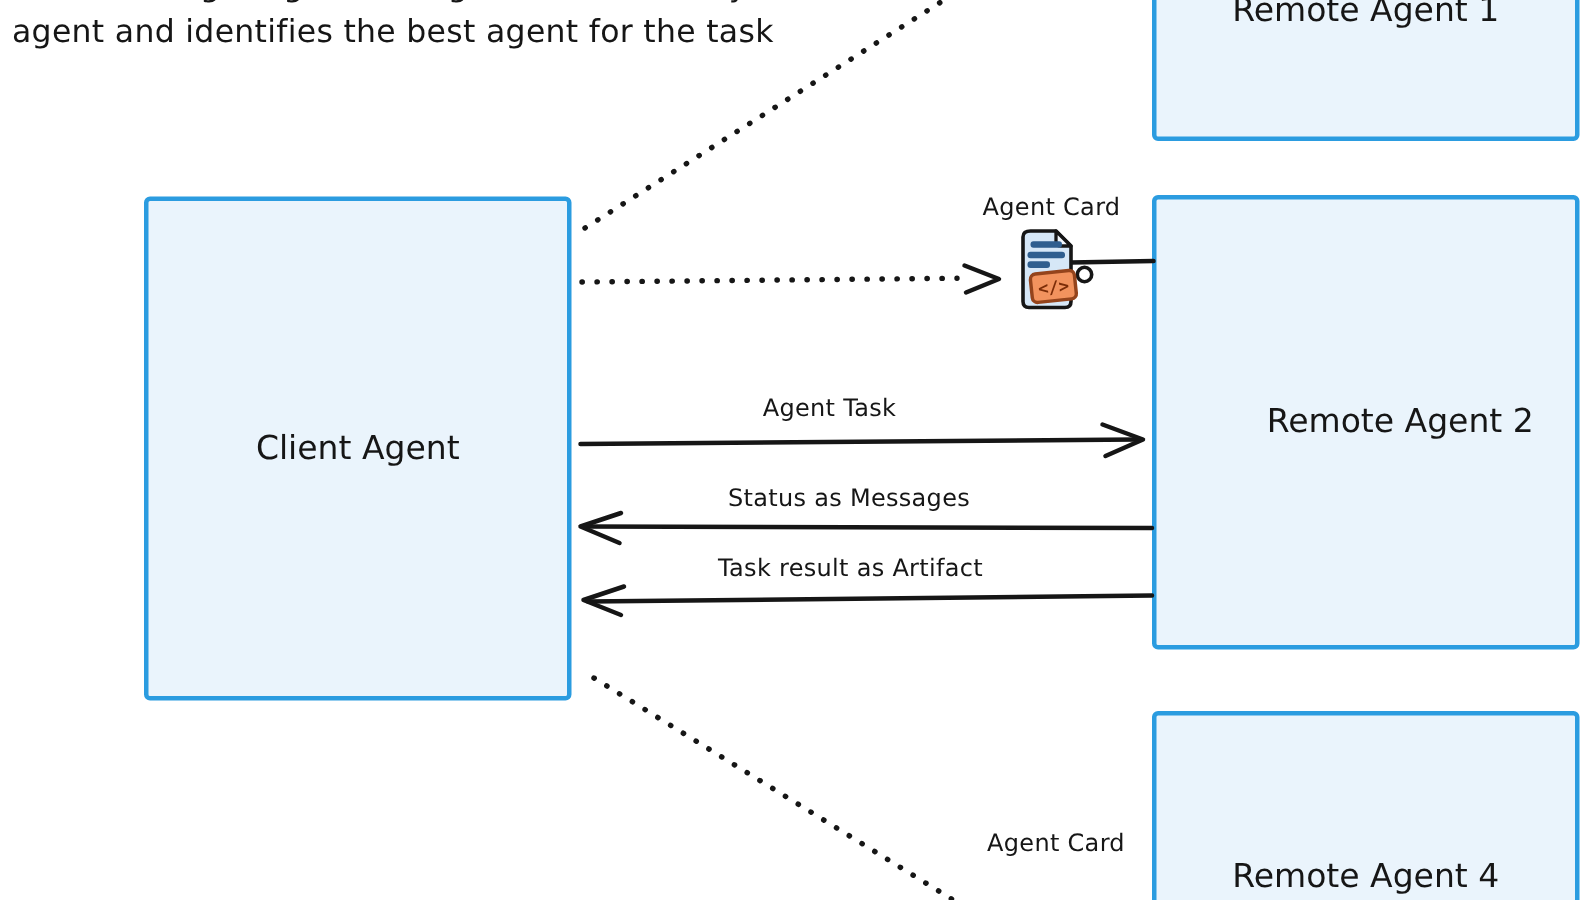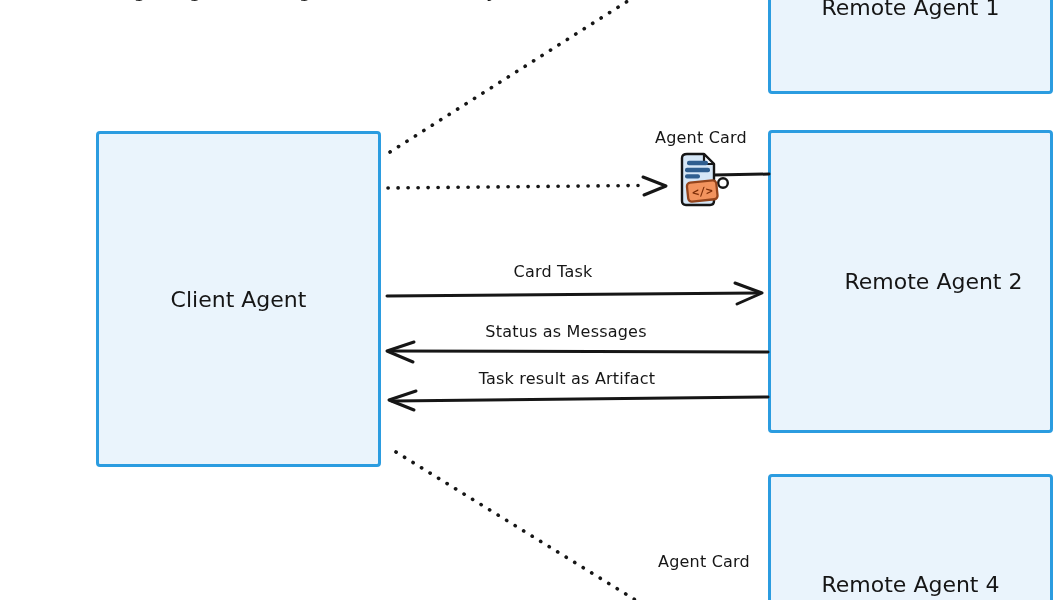--- a/index.html
+++ b/index.html
@@ -89,20 +89,21 @@
   .tag-body  { fill: var(--tag-fill, #f2935e); stroke: var(--tag-border, #94441c); stroke-width: 2.3; stroke-linejoin: round; }
   .tag-text  { fill: var(--tag-glyph, #7c2d08); font-family: "DejaVu Sans Mono", monospace; font-size: 11.5px; font-weight: bold; }
 </style>
 </head>
 <body>
 
 <div id="stage">
 
   <div class="caption">
     <div>The client agent gets the Agent Card of every remote</div>
+    <div>agent and identifies the best agent for the task</div>
   </div>
 
   <div class="node" id="node-client-agent">
     <span>Client Agent</span>
   </div>
 
   <div class="node" id="node-remote-1">
     <span>Remote Agent 1</span>
   </div>
 
@@ -121,21 +122,21 @@
     <path class="wire-solid" d="M714 175 L769 174"></path>
     <path class="wire-solid" d="M387 296 L758 293"></path>
     <path class="wire-head" d="M735 283 L762 293 L737 304"></path>
     <path class="wire-solid" d="M768 352 L390 351"></path>
     <path class="wire-head" d="M414 342 L387 351 L413 362"></path>
     <path class="wire-solid" d="M768 397 L392 401"></path>
     <path class="wire-head" d="M416 391 L389 400 L414 410"></path>
     <path class="wire-dotted" d="M396 452 L642 604"></path>
   </svg>
 
-  <div class="edge-label" id="label-send-task">Card Task</div>
+  <div class="edge-label" id="label-send-task">Agent Task</div>
   <div class="edge-label" id="label-task-result">Task result as Artifact</div>
   <div class="edge-label" id="label-status">Status as Messages</div>
   <div class="edge-label" id="label-agent-card-top">Agent Card</div>
   <div class="edge-label" id="label-agent-card-bottom">Agent Card</div>
 
   <svg id="agent-card-icon" width="56" height="62" viewBox="0 0 56 62">
     <path class="doc-body" d="M11 4 H28 L38 14 V51 Q38 55 34 55 H10 Q6 55 6 51 V8 Q6 4 11 4 Z"></path>
     <path class="doc-fold" d="M28 4 L38 14 H31 Q28 14 28 11 Z"></path>
     <rect class="doc-bar" x="11" y="10.8" width="21" height="4.4" rx="2"></rect>
     <rect class="doc-bar" x="9" y="17.8" width="25" height="4.4" rx="2"></rect>

